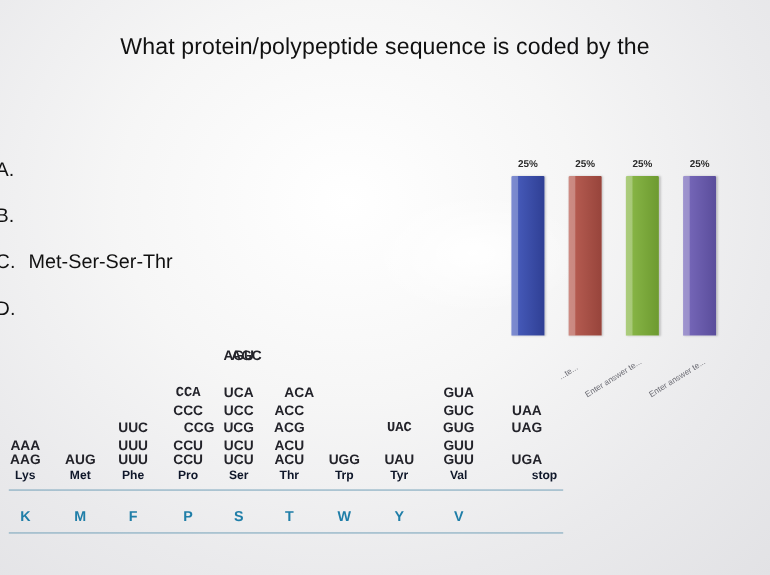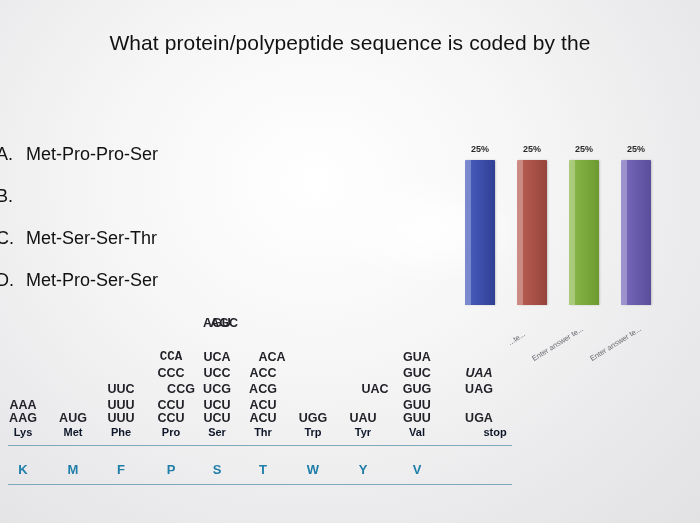--- a/index.html
+++ b/index.html
@@ -135,32 +135,30 @@
 <div class="page"></div>
 <div class="glare"></div>
 
 <div class="question">
   <span class="l1">What protein/polypeptide sequence is coded by the</span>
 </div>
 
 <div class="choices">
   <div class="choice">
     <span class="lbl">A.</span>
-    <span class="txt">Met-Pro-Pro-Ser</span>
   </div>
   <div class="choice">
     <span class="lbl">B.</span>
   </div>
   <div class="choice">
     <span class="lbl">C.</span>
     <span class="txt">Met-Ser-Ser-Thr</span>
   </div>
   <div class="choice">
     <span class="lbl">D.</span>
-    <span class="txt">Met-Pro-Ser-Ser</span>
   </div>
 </div>
 
 <div class="chart">
   <div class="bar-wrap" style="left:10px;">
     <div class="pct">25%</div>
     <div class="bar" style="height:145px;background:linear-gradient(to right,#4a5fc0,#2f3f94);"></div>
   </div>
   <div class="bar-wrap" style="left:62px;">
     <div class="pct">25%</div>
@@ -195,29 +193,29 @@
     <div class="col" style="left:196px;width:42px;">UCA</div>
     <div class="col" style="left:251px;width:42px;">ACA</div>
     <div class="col" style="left:396px;width:42px;">GUA</div>
   </div>
 
   <div class="row" style="top:50px;">
     <div class="col" style="left:150px;width:42px;">CCC</div>
     <div class="col" style="left:196px;width:42px;">UCC</div>
     <div class="col" style="left:242px;width:42px;">ACC</div>
     <div class="col" style="left:396px;width:42px;">GUC</div>
-    <div class="col" style="left:458px;width:42px;font-style:italic;">UAA</div>
+    <div class="col" style="left:458px;width:42px;">UAA</div>
   </div>
 
   <div class="row" style="top:66px;">
     <div class="col" style="left:100px;width:42px;">UUC</div>
     <div class="col" style="left:160px;width:42px;">CCG</div>
     <div class="col" style="left:196px;width:42px;">UCG</div>
     <div class="col" style="left:242px;width:42px;">ACG</div>
-    <div class="col" style="left:354px;width:42px;">UAC</div>
+    <div class="col" style="left:342px;width:42px;font-family:Liberation Mono, monospace;">UAC</div>
     <div class="col" style="left:396px;width:42px;">GUG</div>
     <div class="col" style="left:458px;width:42px;">UAG</div>
   </div>
 
   <div class="row" style="top:82px;">
     <div class="col" style="left:2px;width:42px;">AAA</div>
     <div class="col" style="left:100px;width:42px;">UUU</div>
     <div class="col" style="left:150px;width:42px;">CCU</div>
     <div class="col" style="left:196px;width:42px;">UCU</div>
     <div class="col" style="left:242px;width:42px;">ACU</div>

